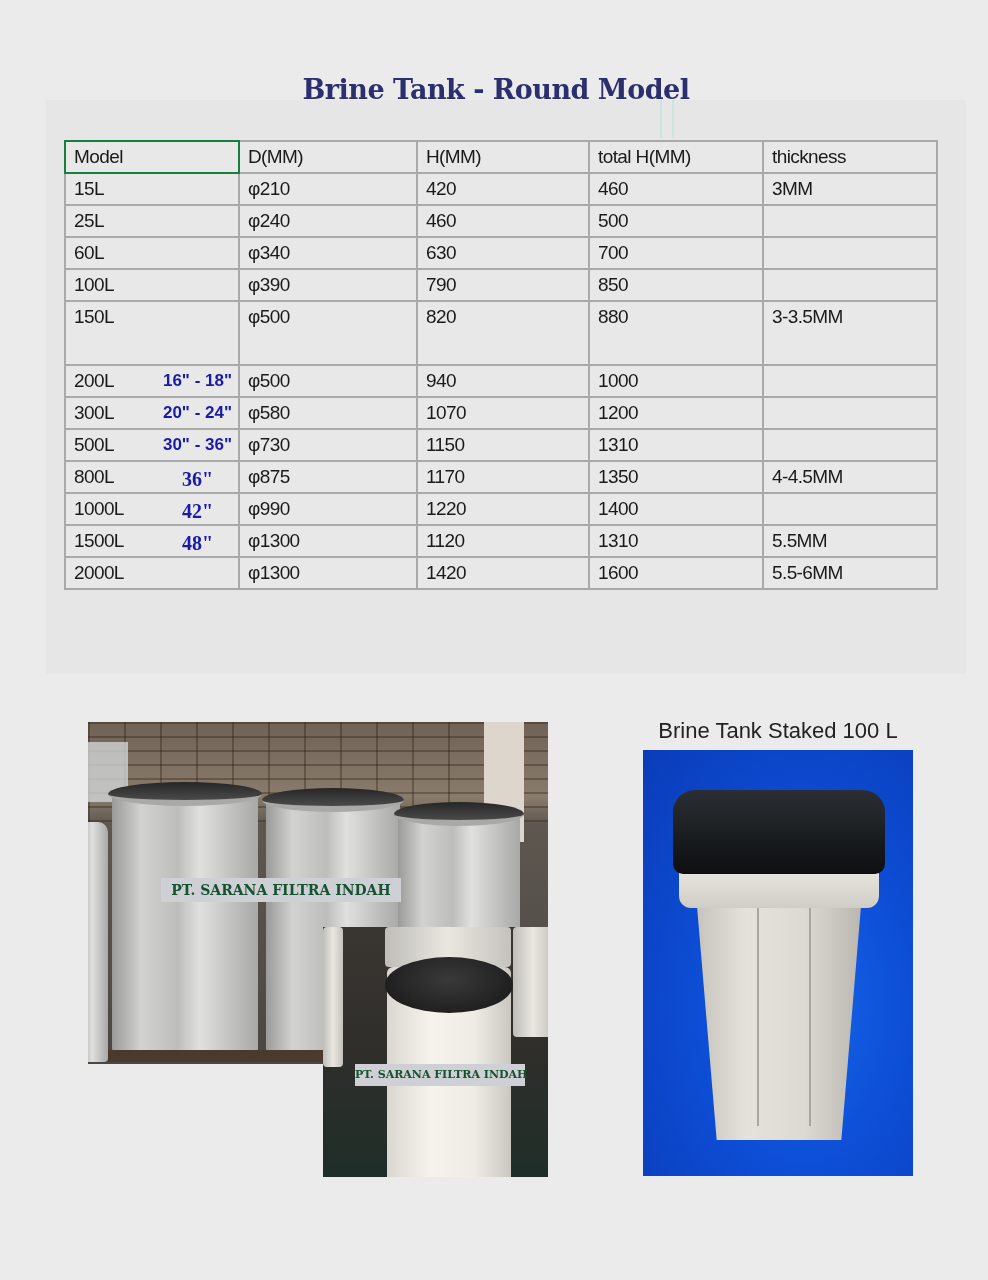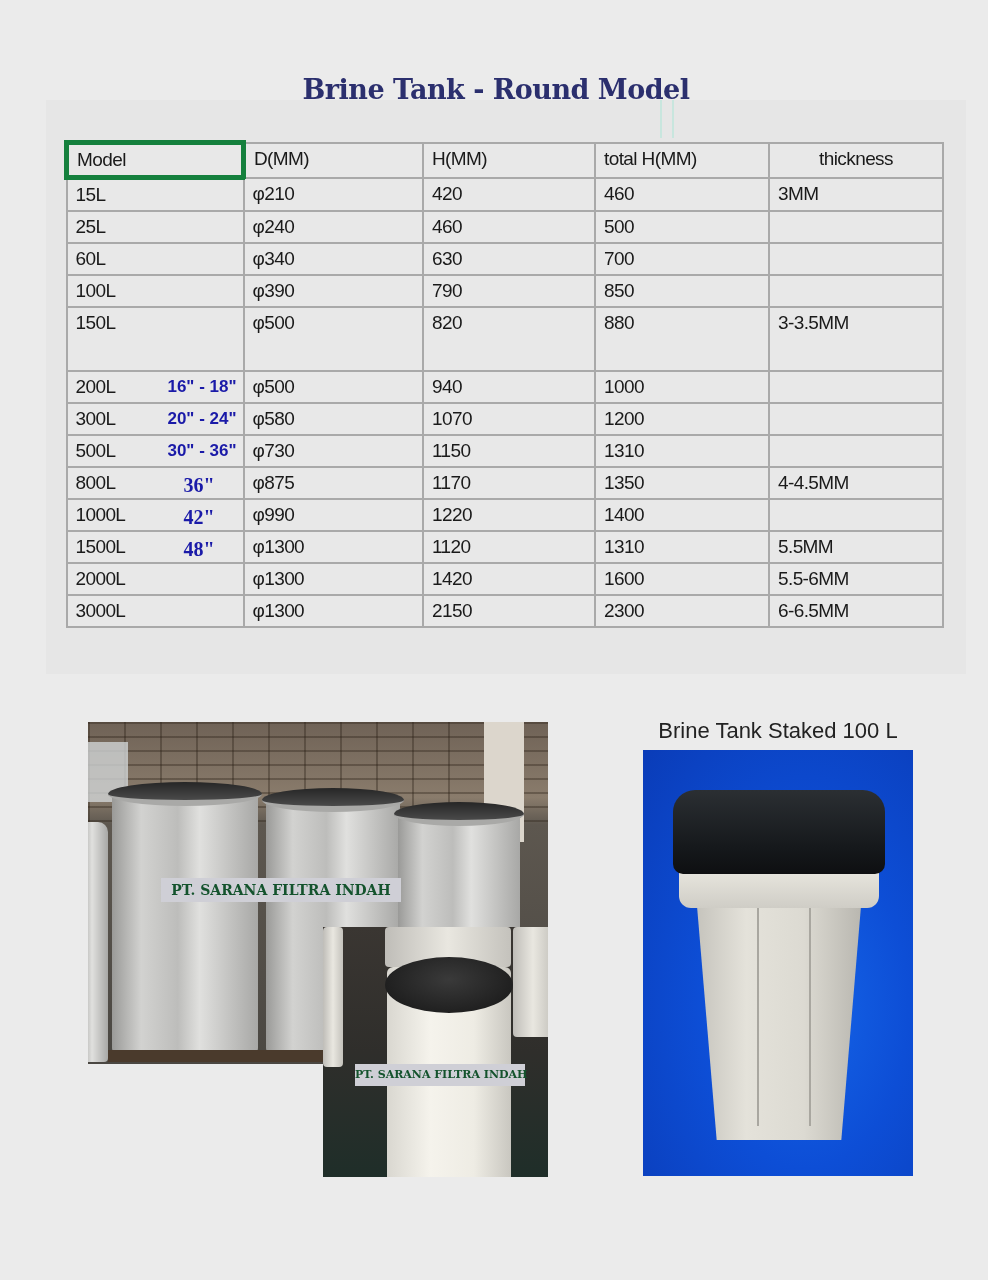--- a/index.html
+++ b/index.html
@@ -31,21 +31,21 @@
     border:2px solid #a9a9a9; padding:0 8px; height:30px;
     vertical-align:top; line-height:30px; background:#e8e8e8;
     position:relative;
   }
   table.spec tr.tall td { height:62px; }
   table.spec td.c-model { width:156px; }
   table.spec td.c-d { width:160px; }
   table.spec td.c-h { width:154px;margin-top:36px; }
   table.spec td.c-th { width:156px; }
   table.spec td.c-thick { width:156px; text-align:left; }
-  table.spec td.hdr-model { border:5px solid #15803d; }
+  table.spec td.hdr-model { border:2px solid #15803d; }
   .inch-a {
     position:absolute; right:6px; top:0;
     font-family:"Liberation Sans", sans-serif; font-weight:bold;
     color:#1a1aa8; font-size:17px; letter-spacing:0;
   }
   .inch-b {
     position:absolute; left:116px; top:2px;
     font-family:"Liberation Serif", serif; font-weight:bold;
     color:#1a1aa8; font-size:20px; letter-spacing:0;
   }
@@ -125,21 +125,21 @@
 <div class="table-panel"></div>
 <div class="deco-line"></div>
 
 <table class="spec">
   <tbody>
       <tr>
     <td class="c-model hdr-model">Model</td>
     <td class="c-d">D(MM)</td>
     <td class="c-h">H(MM)</td>
     <td class="c-th">total H(MM)</td>
-    <td class="c-thick" style="text-align:center">thickness</td>
+    <td class="c-thick" style="text-align:left">thickness</td>
   </tr>
   <tr>
     <td class="c-model">15L</td>
     <td class="c-d">φ210</td>
     <td class="c-h">420</td>
     <td class="c-th">460</td>
     <td class="c-thick">3MM</td>
   </tr>
   <tr>
     <td class="c-model">25L</td>
@@ -210,27 +210,20 @@
     <td class="c-h">1120</td>
     <td class="c-th">1310</td>
     <td class="c-thick">5.5MM</td>
   </tr>
   <tr>
     <td class="c-model">2000L</td>
     <td class="c-d">φ1300</td>
     <td class="c-h">1420</td>
     <td class="c-th">1600</td>
     <td class="c-thick">5.5-6MM</td>
-  </tr>
-  <tr>
-    <td class="c-model">3000L</td>
-    <td class="c-d">φ1300</td>
-    <td class="c-h">2150</td>
-    <td class="c-th">2300</td>
-    <td class="c-thick">6-6.5MM</td>
   </tr>
 </tbody>
   </table>
 
 <div class="photo photo-warehouse">
   <div class="ceiling-grid"></div>
   <div class="window-light"></div>
   <div class="pillar" style="left:396px;top:0;width:40px;height:120px;"></div>
   <div class="tank-gray" style="left:-20px;top:100px;width:40px;height:240px;"></div>
   <div class="tank-gray" style="left:24px;top:66px;width:146px;height:264px;">

